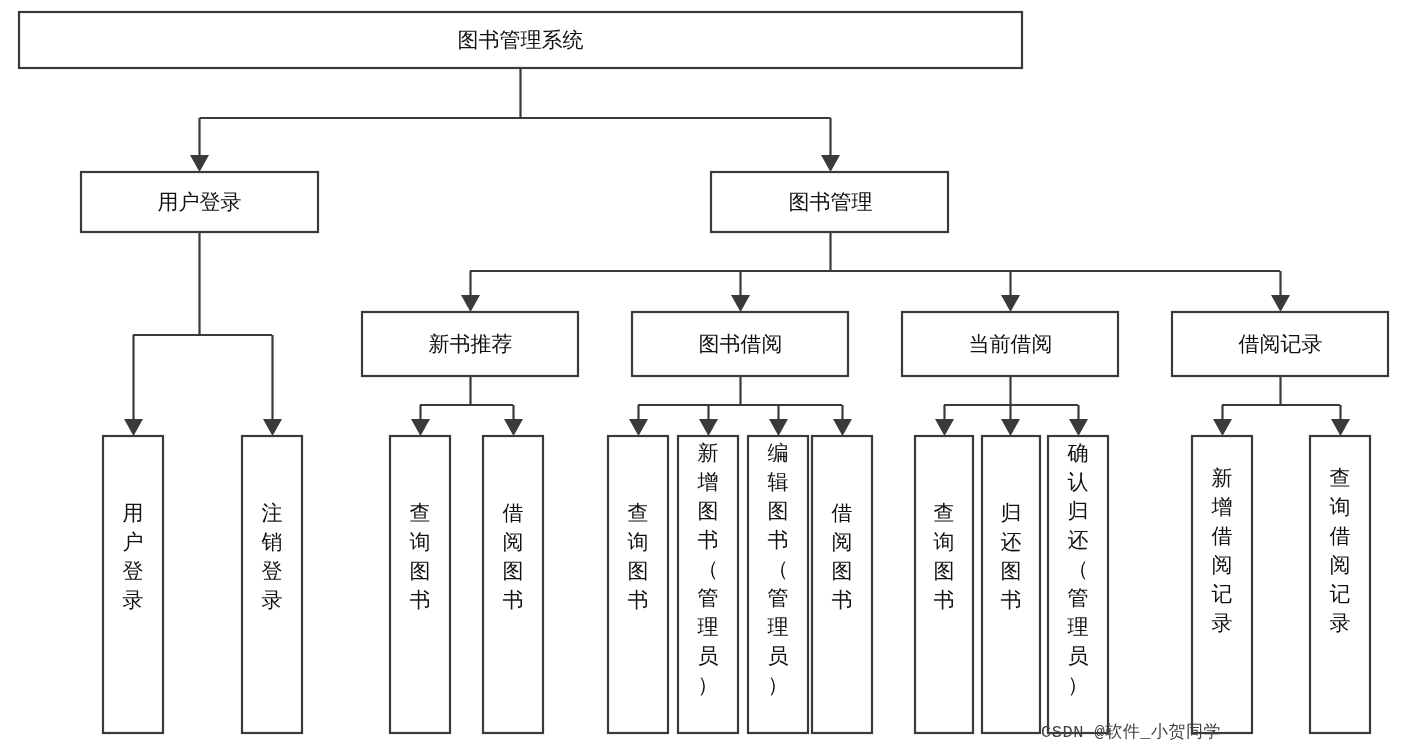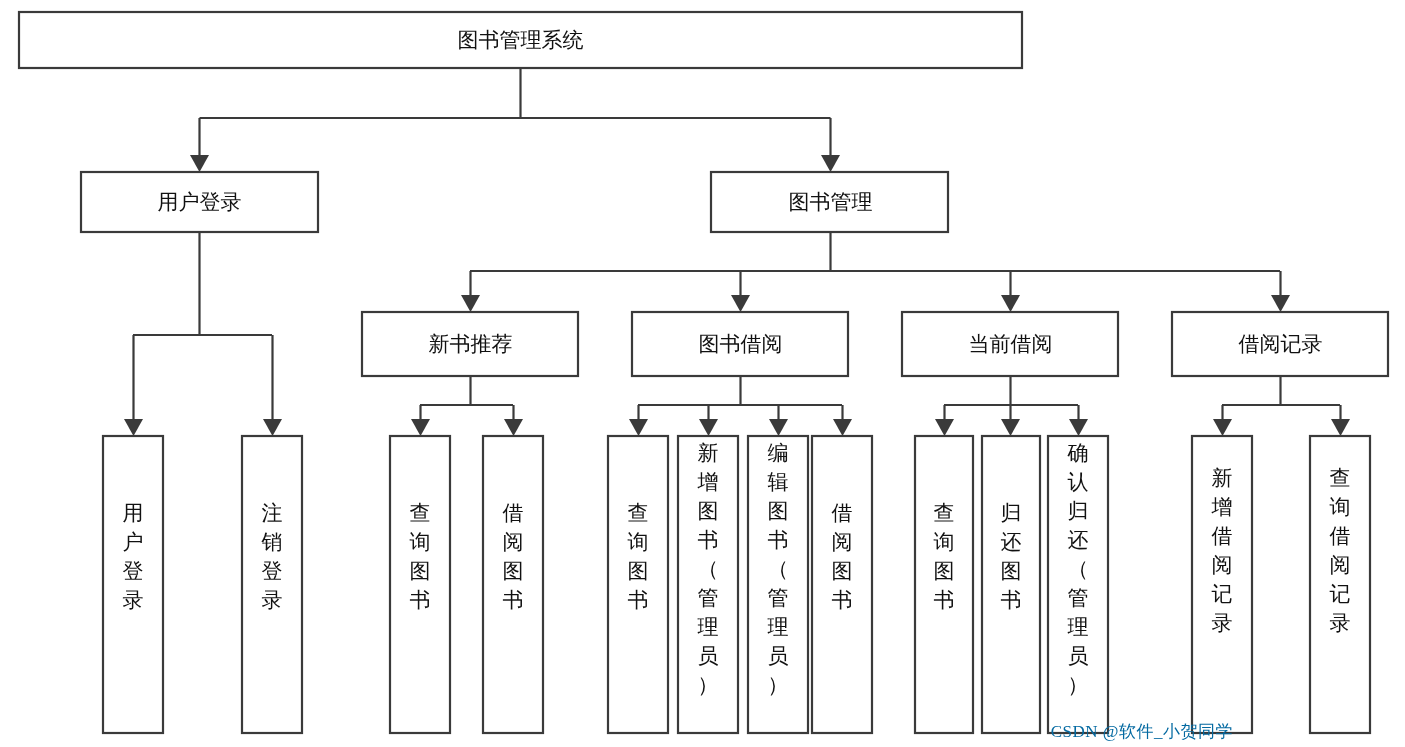--- a/index.html
+++ b/index.html
@@ -49,25 +49,25 @@
     dominant-baseline: middle;
   }
   .node-label-vertical {
     font-family: "Liberation Sans", "DejaVu Sans", sans-serif;
     fill: #111111;
     font-size: 21px;
     text-anchor: middle;
   }
   .watermark {
     position: absolute;
-    right: 4px;
+    right: 16px;
     bottom: 4px;
-    font-family: Liberation Serif, serif;
+    font-family: Liberation Mono, monospace;
     font-size: 17px;
-    color: #0369a1;
+    color: #404040;
     white-space: nowrap;
     letter-spacing: 0.5px;
   }
 </style>
 </head>
 <body>
 
 <div id="diagram-root">
 
   <svg id="flow" viewBox="0 0 1405 747">

